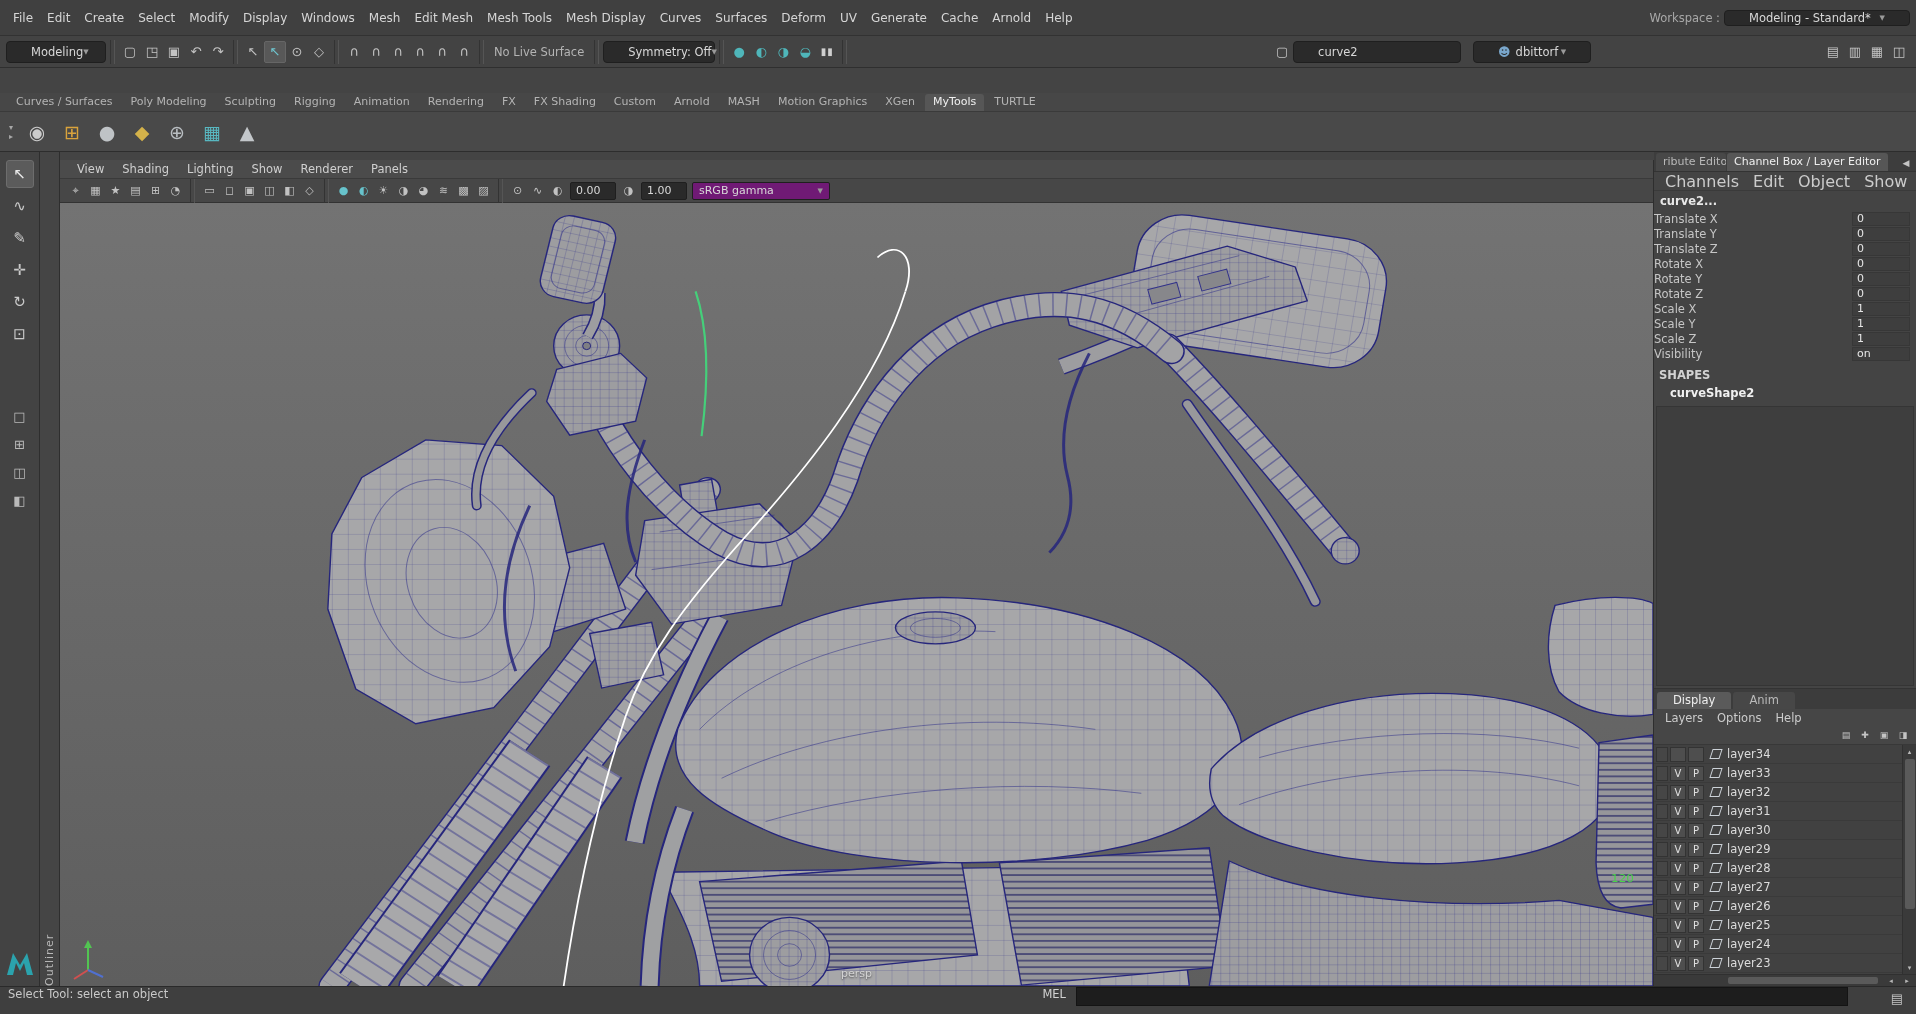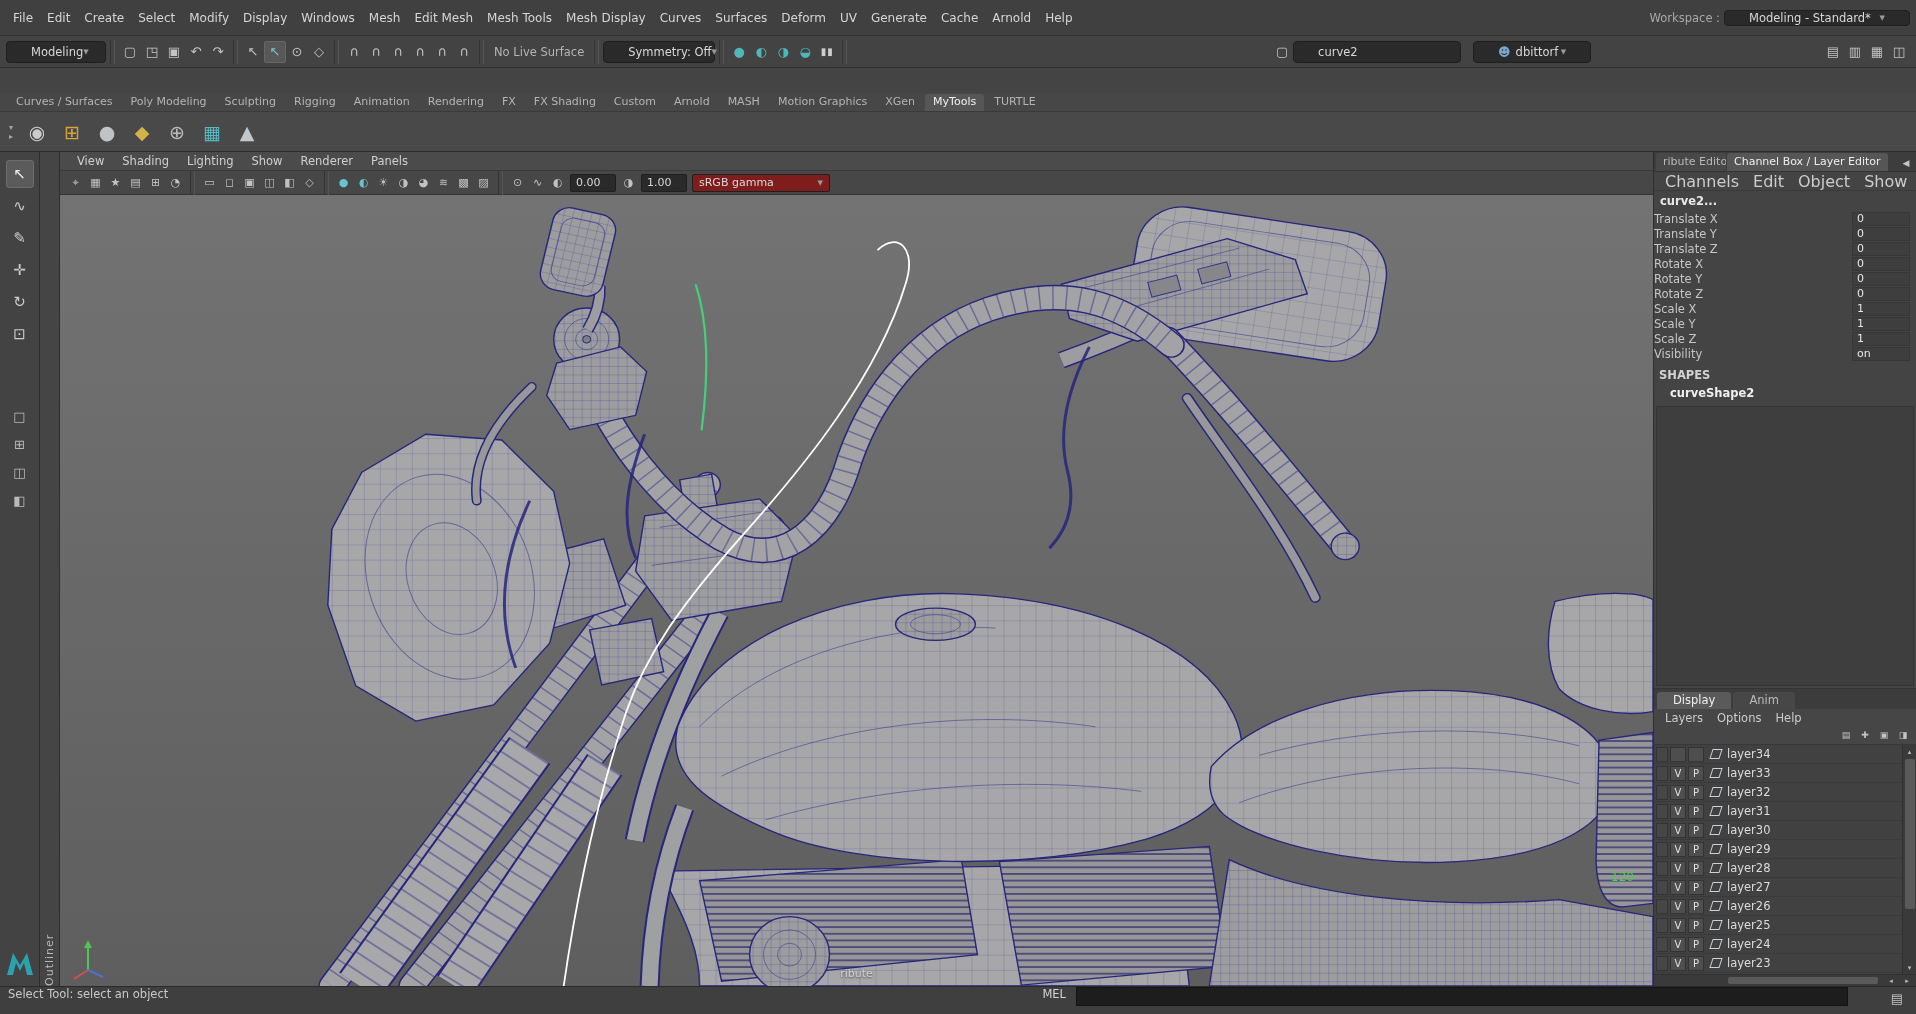--- a/index.html
+++ b/index.html
@@ -48,28 +48,28 @@
   .toolbox { width:40px; background:#434343; border-right:1px solid #2e2e2e; display:flex; flex-direction:column; align-items:center; padding-top:8px; gap:4px; }
   .tool { width:28px; height:28px; display:flex; align-items:center; justify-content:center; color:#c9c9c9; font-size:15px; border-radius:3px; border:1px solid transparent; }
   .tool.active { background:#5b5b5b; border-color:#6d6d6d; color:#eaeaea; }
   .tool.sm { height:24px; font-size:13px; color:#b9b9b9; }
   .tb-gap { height:48px; }
   .maya-logo { margin-bottom:6px; }
   .outliner-strip { width:20px; background:#454545; border-right:1px solid #2e2e2e; padding-top:10px; display:flex; justify-content:center; }
   .vert-text { writing-mode:vertical-rl; transform:rotate(180deg); font-size:11px; color:#b8b8b8; letter-spacing:1px; }
 
   
-  .vp-panel { flex:1; display:flex; flex-direction:column; min-width:0; border-right:1px solid #2e2e2e; }
+  .vp-panel { flex:1; display:flex; flex-direction:column; min-width:0; border-right:1px solid #2e2e2e;margin-top:8px; }
   .panel-menubar { height:19px; background:#4b4b4b; border-bottom:1px solid #3a3a3a; display:flex; align-items:center; padding:0 8px; }
   .pm-item { font-size:11.5px; color:#d0d0d0; padding:0 9px; }
   .panel-toolbar { height:24px; background:#474747; border-bottom:1px solid #333; display:flex; align-items:center; padding:0 6px; gap:1px; }
   .picon { width:19px; height:19px; font-size:11px; color:#c2c2c2; display:flex; align-items:center; justify-content:center; border-radius:2px; flex:0 0 auto; }
   .picon.teal { color:#67c3cc; }
   .pt-field { width:46px; height:18px; background:#2a2a2a; border:1px solid #1f1f1f; border-radius:2px; color:#d8d8d8; font-size:11px; display:flex; align-items:center; padding:0 5px; margin:0 2px; }
-  .pt-dd { width:138px; height:18px; background:#7f1d1d; border:1px solid #1f1f1f; border-radius:2px; color:#d8d8d8; font-size:11px; display:flex; align-items:center; padding:0 6px; margin-left:2px; }
+  .pt-dd { width:138px; height:18px; background:#701a75; border:1px solid #1f1f1f; border-radius:2px; color:#d8d8d8; font-size:11px; display:flex; align-items:center; padding:0 6px; margin-left:2px; }
   .viewport { flex:1; position:relative; overflow:hidden; min-height:0; background:#666; }
   .viewport svg.model { position:absolute; inset:0; width:100%; height:100%; display:block; }
   .persp-label { position:absolute; bottom:6px; left:50%; transform:translateX(-50%); font-size:11px; color:#d2d2d2; text-shadow:0 1px 2px rgba(0,0,0,.55); }
   .gizmo { position:absolute; left:8px; bottom:4px; }
 
   
   .right-panel { width:262px; background:#444; display:flex; flex-direction:column; min-height:0; }
   .rp-tabs { height:20px; background:#3d3d3d; border-bottom:1px solid #333; display:flex; align-items:flex-end; gap:1px; padding:0 2px; }
   .rp-tab { font-size:11px; color:#b8b8b8; background:#484848; padding:2px 7px 3px; border-radius:3px 3px 0 0; white-space:nowrap; overflow:hidden; }
   .rp-tab.partial { width:70px; }
@@ -453,21 +453,21 @@
           <text x="1552" y="722" font-size="12" fill="#4ad24a">120</text>
         </svg>
 
         <svg class="gizmo" width="46" height="46" viewBox="0 0 46 46">
           <line x1="20" y1="34" x2="20" y2="8" stroke="#52c452" stroke-width="2"></line>
           <path d="M20,4 L16,12 L24,12 Z" fill="#52c452"></path>
           <line x1="20" y1="34" x2="6" y2="43" stroke="#d05050" stroke-width="2"></line>
           <line x1="20" y1="34" x2="35" y2="41" stroke="#5070d0" stroke-width="2"></line>
         </svg>
 
-        <div class="persp-label">ribute</div>
+        <div class="persp-label">persp</div>
       </div>
     </div>
 
     <div class="right-panel">
       <div class="rp-tabs">
         <div class="rp-tab partial">ribute Editor</div>
         <div class="rp-tab active">Channel Box / Layer Editor</div>
         <div class="flex1"></div>
         <span class="icon xs">◀</span>
       </div>

